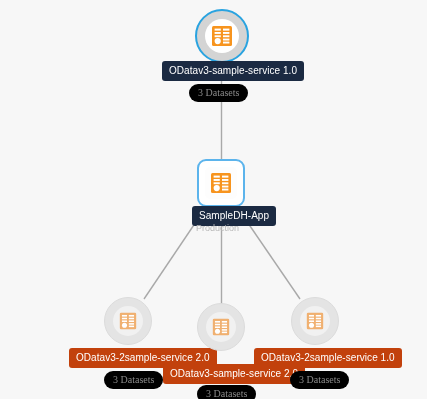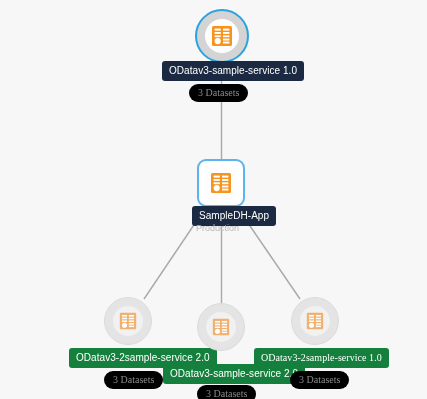--- a/index.html
+++ b/index.html
@@ -118,21 +118,21 @@
     line-height: 13px;
     padding: 3px 7px 4px 7px;
     border-radius: 3px;
     white-space: nowrap;
     letter-spacing: 0.05px;
   }
   .label-dark {
     background: #1b2a42;
   }
   .label-gray {
-    background: #15803d;
+    background: #c2410c;
   }
 
   .sub-label {
     position: absolute;
     font-size: 9px;
     color: #b8b8b8;
     white-space: nowrap;
     line-height: 11px;
     text-align: center;
   }
@@ -156,21 +156,21 @@
 
   .lbl-app       { left: 192px; top: 206px; }
   .sub-app       { left: 196px; top: 223px; }
 
   .lbl-leaf-a    { left: 69px;  top: 348px; }
   .cnt-leaf-a    { left: 104px; top: 371px; }
 
   .lbl-leaf-b    { left: 163px; top: 364px; }
   .cnt-leaf-b    { left: 197px; top: 385px; }
 
-  .lbl-leaf-c    { left: 254px; top: 348px; font-family: Liberation Serif, serif; }
+  .lbl-leaf-c    { left: 254px; top: 348px; }
   .cnt-leaf-c    { left: 290px; top: 371px; }
 </style>
 </head>
 <body>
 
 <div id="graph-canvas">
 
   <svg id="edge-layer" viewBox="0 0 427 399" width="427" height="399">
 
     <line x1="221.5" y1="63" x2="221.5" y2="159" stroke="#a9a9a9" stroke-width="1.4"></line>

